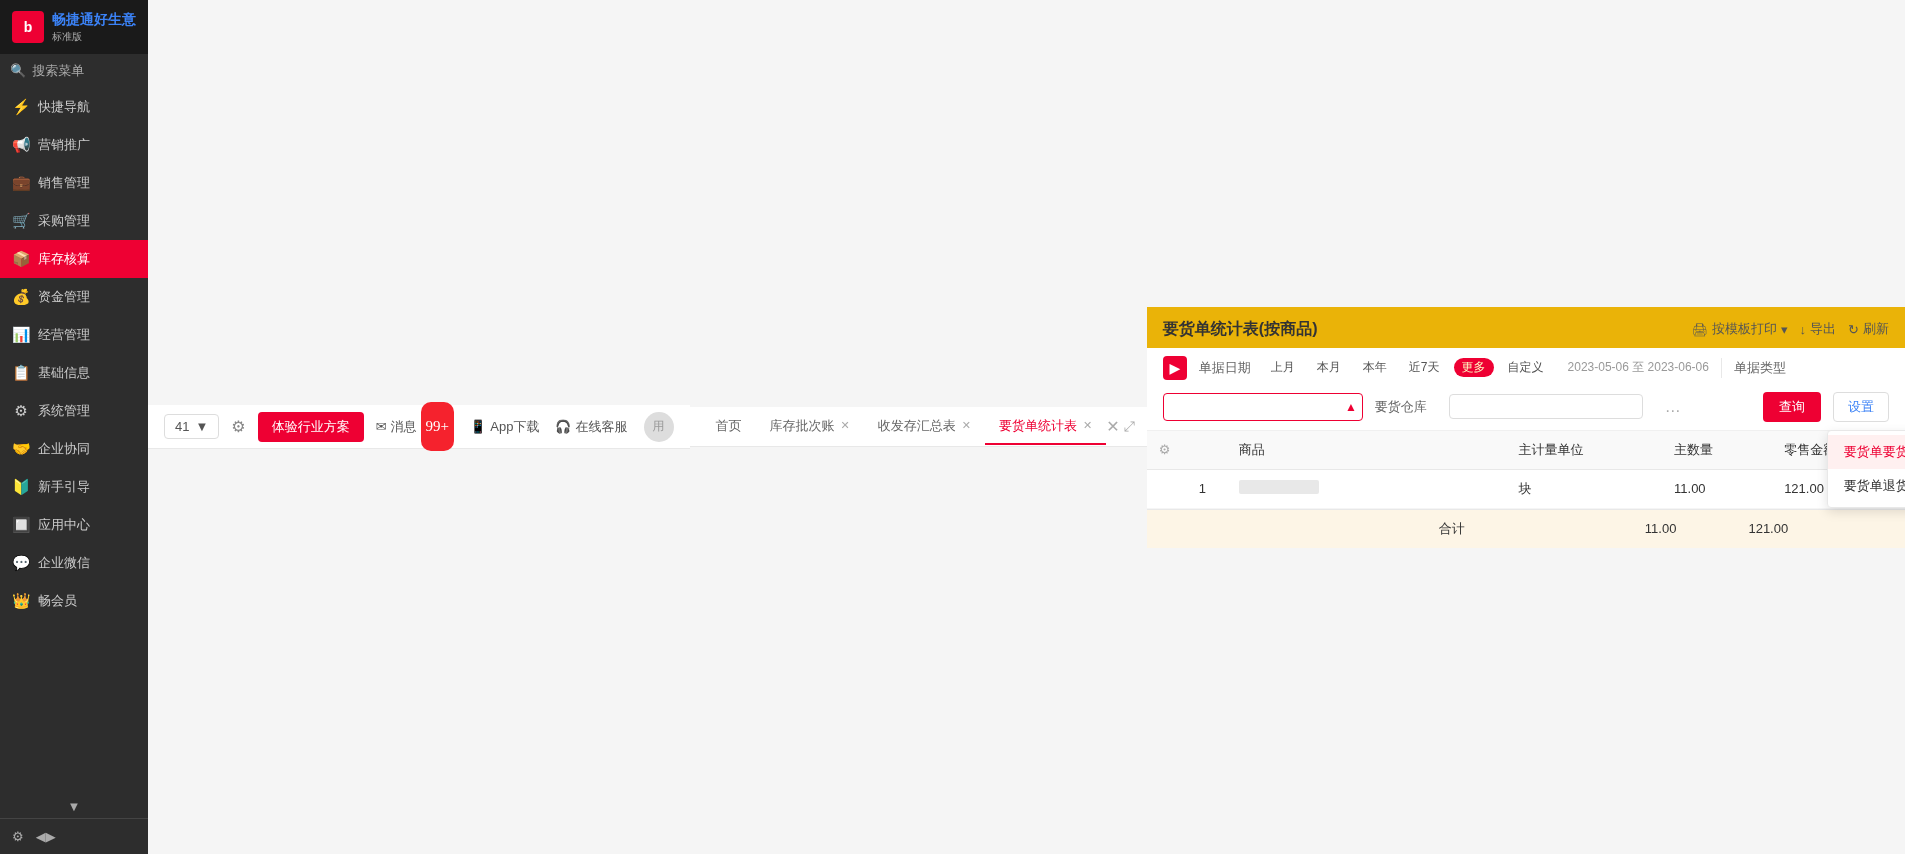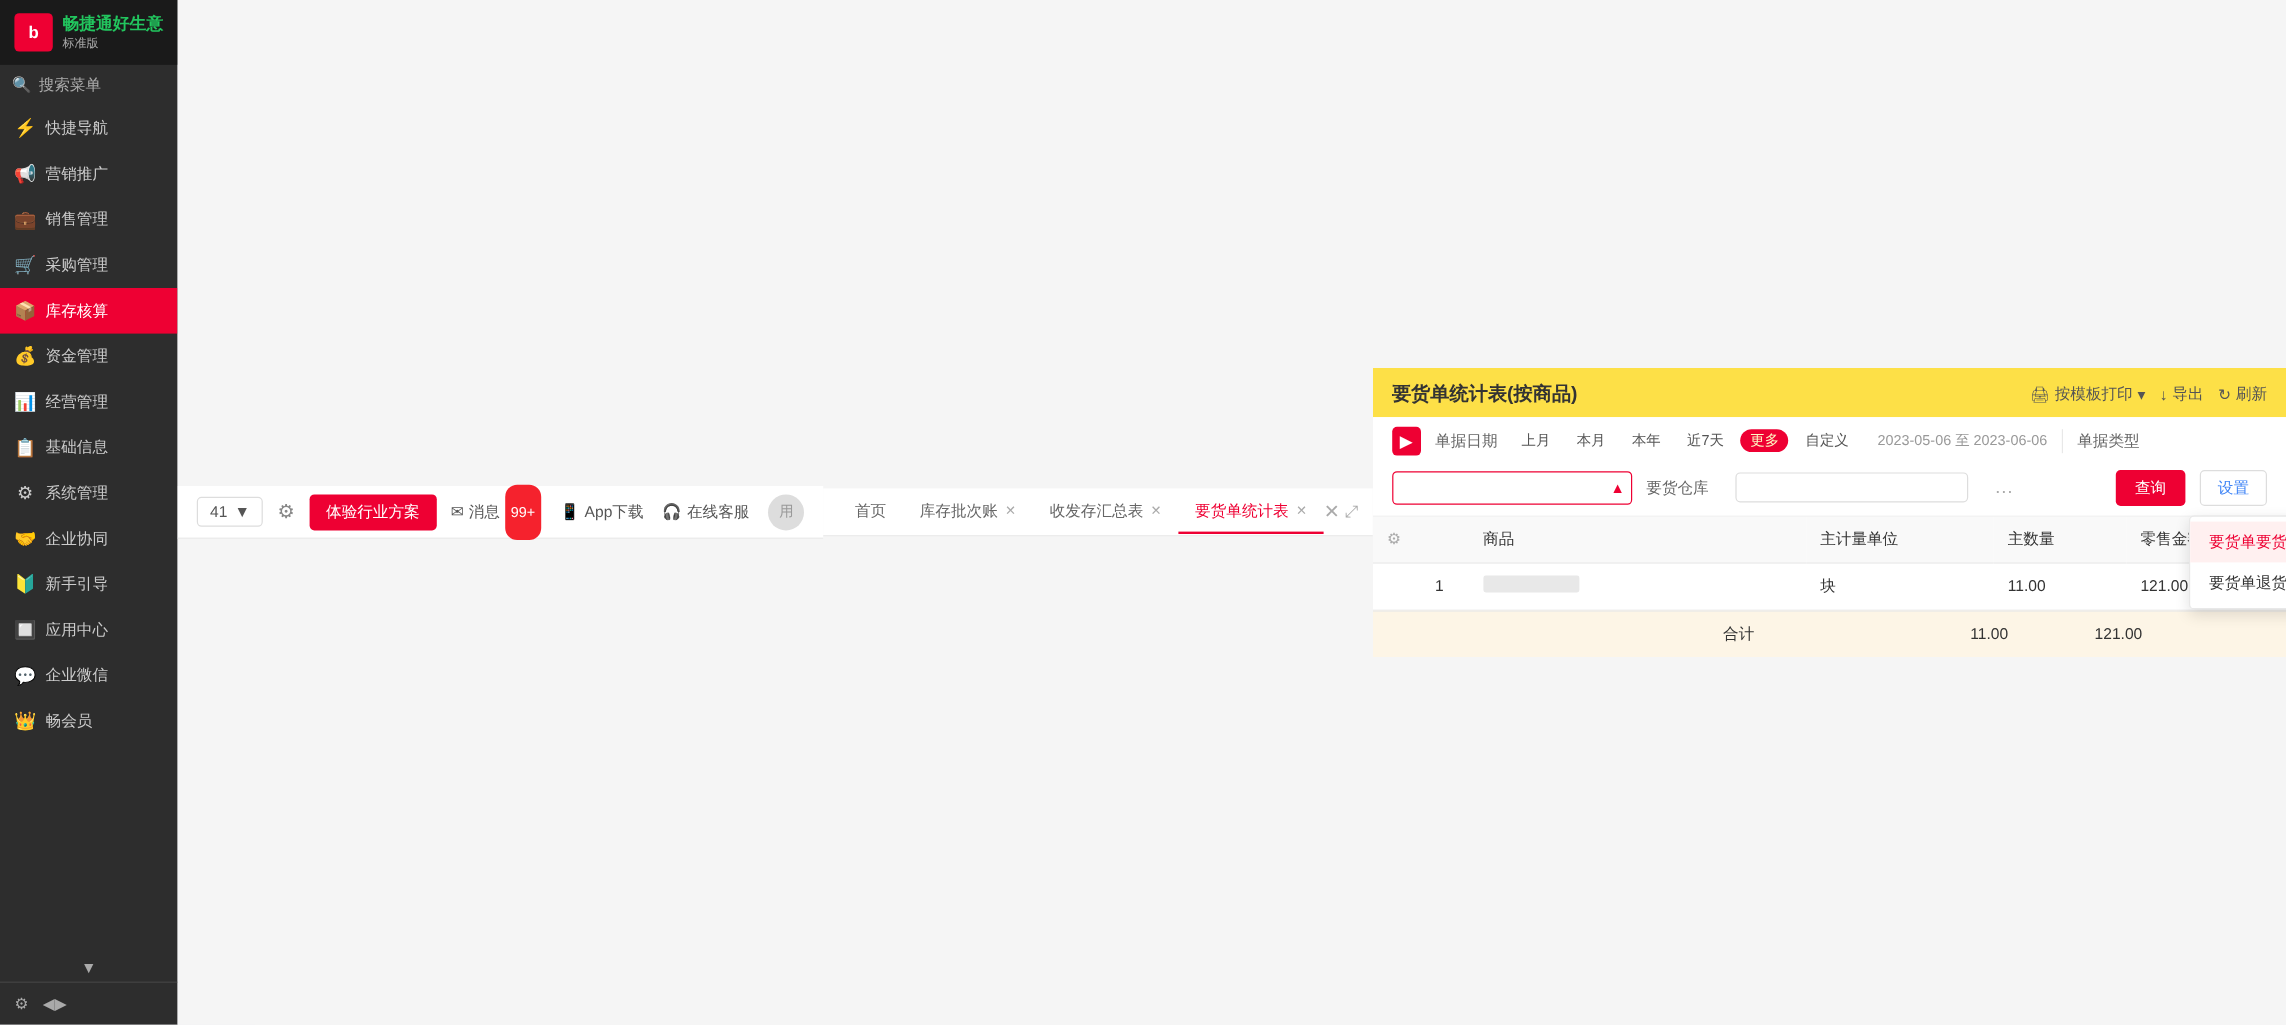--- a/index.html
+++ b/index.html
@@ -24,21 +24,21 @@
       gap: 8px;
     }
     .sidebar-logo .logo-icon {
       width: 32px; height: 32px;
       background: #e03;
       border-radius: 4px;
       display: flex; align-items: center; justify-content: center;
       color: white; font-weight: bold; font-size: 14px;
     }
     .sidebar-logo .logo-text { font-size: 12px; line-height: 1.4; }
-    .sidebar-logo .logo-text .main { font-size: 14px; font-weight: bold; color: #22c55e; }
+    .sidebar-logo .logo-text .main { font-size: 14px; font-weight: bold; color: #3b82f6; }
     .sidebar-logo .logo-text .sub { font-size: 10px; color: #aaa; }
 
     .sidebar-search {
       padding: 8px 10px;
       display: flex; align-items: center; gap: 6px;
       color: #aaa; font-size: 13px; cursor: pointer;
     }
 
     .sidebar-nav { flex: 1; overflow-y: auto; }
     .sidebar-item {
@@ -97,21 +97,21 @@
       margin-left: auto;
       display: flex; align-items: center; gap: 16px;
     }
     .header-right .item {
       display: flex; align-items: center; gap: 4px;
       color: #555; cursor: pointer; font-size: 13px;
     }
     .badge {
       background: #f5222d; color: white;
       border-radius: 10px; padding: 16px 5px;
-      font-size: 12px; min-width: 20px; text-align: center;
+      font-size: 15px; min-width: 20px; text-align: center; font-family: Liberation Serif, serif;
     }
     .user-avatar {
       width: 30px; height: 30px;
       background: #ddd; border-radius: 50%;
       display: flex; align-items: center; justify-content: center;
       color: #999; font-size: 12px;
     }
 
     
     .tabs-bar {
@@ -149,21 +149,21 @@
     .page-inner {
       background: #fff;
       margin: 0;
       min-height: 100%;
     }
 
     
     .page-title-bar {
       display: flex; align-items: center; justify-content: space-between;
       padding: 12px 16px 8px;
-      background: #fde047;
+      background: #eab308;
     }
     .page-title {
       font-size: 16px; font-weight: bold; color: #333;
     }
     .page-actions {
       display: flex; align-items: center; gap: 12px;
     }
     .action-btn {
       display: flex; align-items: center; gap: 4px;
       color: #555; cursor: pointer; font-size: 13px;

